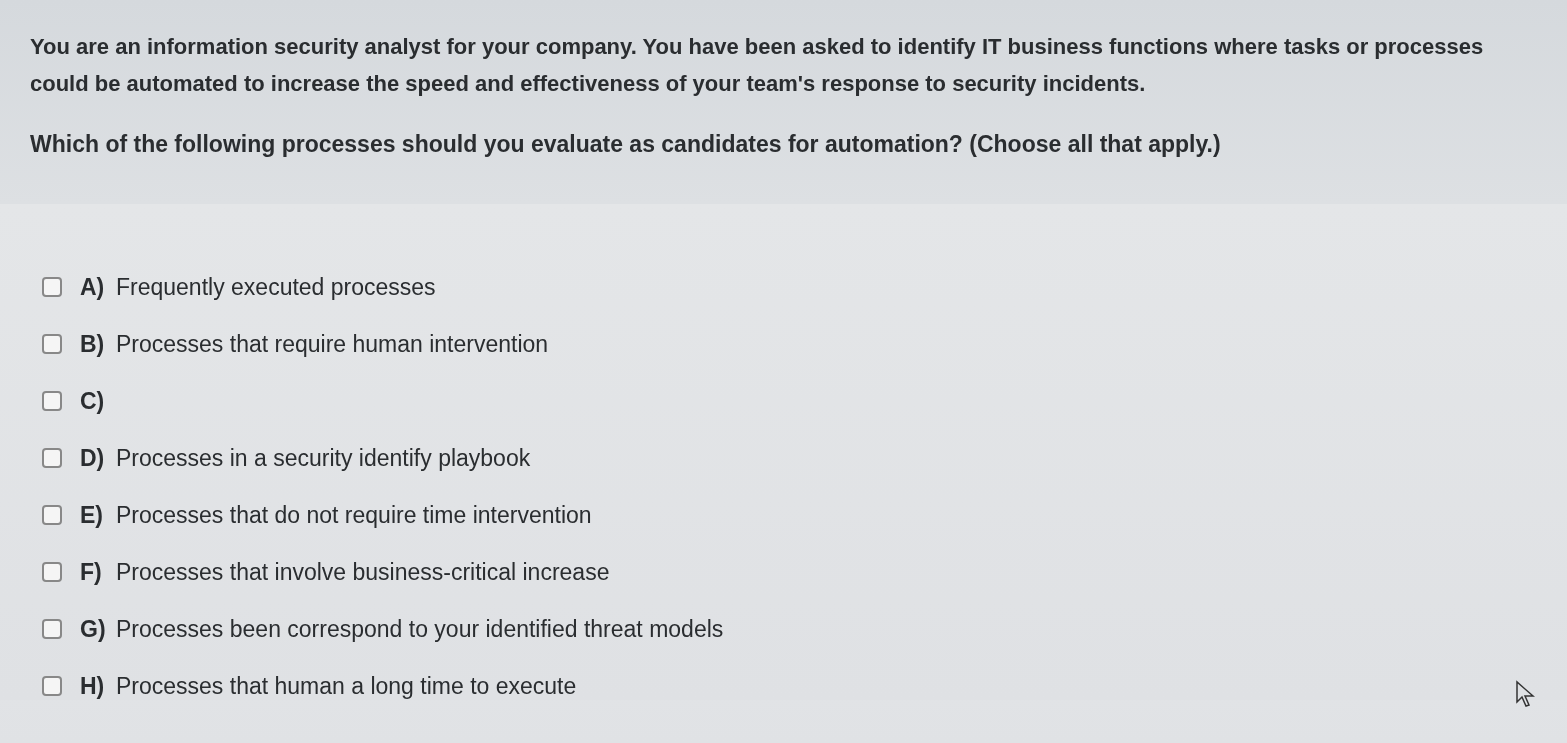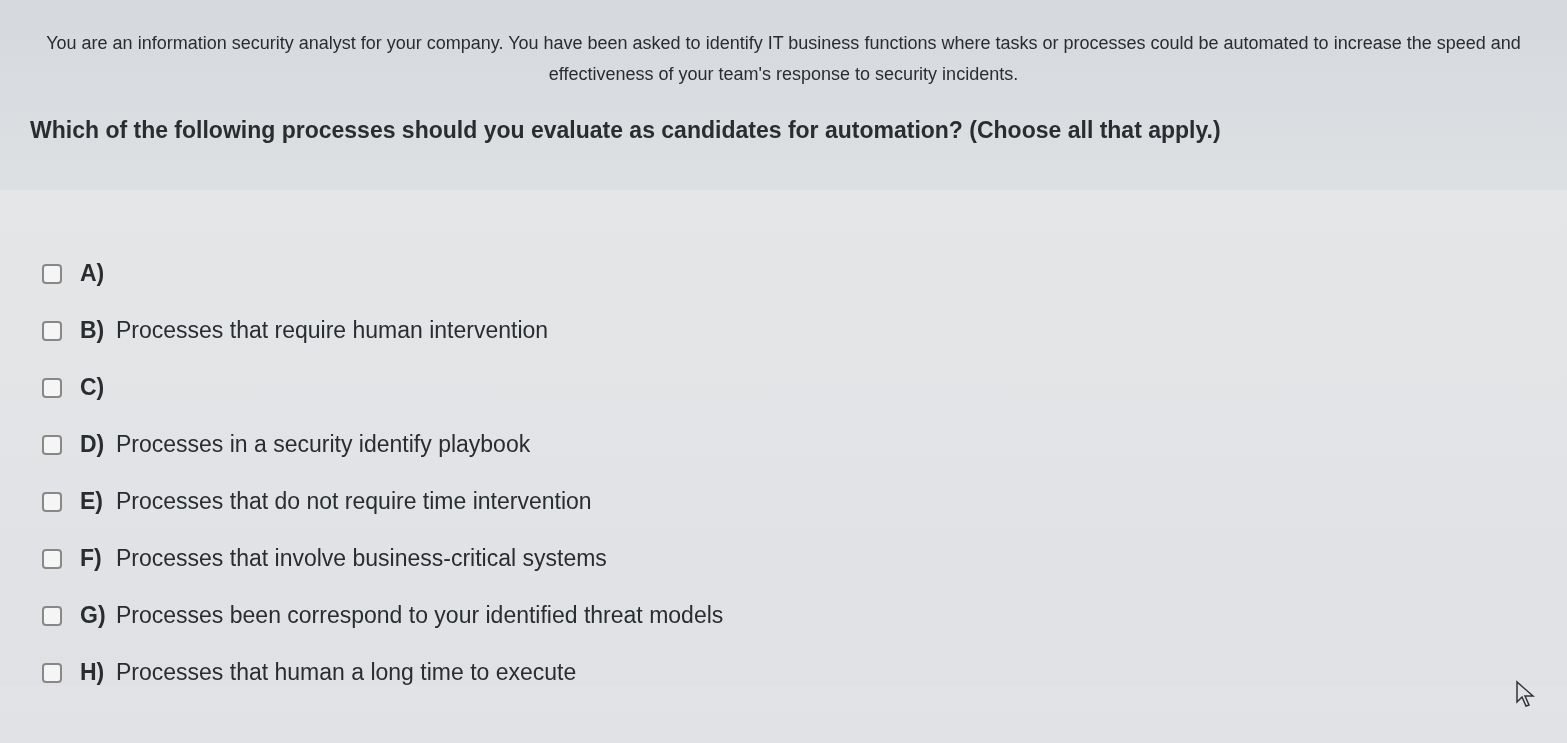--- a/index.html
+++ b/index.html
@@ -13,25 +13,24 @@
       width: 1567px;
       height: 743px;
       overflow: hidden;
       position: relative;
     }
     .question-header {
       padding: 28px 30px 40px 30px;
       background: linear-gradient(to bottom, #d5d9dd 0%, #dde0e3 100%);
     }
     .question-text {
-      font-size: 18px;
+      font-size: 22px;
       line-height: 1.7;
       color: #2a2d30;
-      font-weight: 400;
-      text-align: center;
+      font-weight: 700;
     }
     .question-prompt {
       font-size: 23px;
       line-height: 1.7;
       color: #2a2d30;
       margin-top: 22px;
       font-weight: 700;
     }
     .answers-section {
       padding: 70px 30px 0 42px;
@@ -81,20 +80,21 @@
 <div class="question-header">
   <p class="question-text">You are an information security analyst for your company. You have been asked to identify IT business functions where tasks or processes could be automated to increase the speed and effectiveness of your team's response to security incidents.</p>
   <p class="question-prompt">Which of the following processes should you evaluate as candidates for automation? (Choose all that apply.)</p>
 </div>
 
 <div class="answers-section">
   <div class="answer-option">
     <div class="checkbox"></div>
     <div class="answer-label">
       <span class="answer-letter">A)</span>
+      <span class="answer-text">Frequently executed processes</span>
     </div>
   </div>
 
   <div class="answer-option">
     <div class="checkbox"></div>
     <div class="answer-label">
       <span class="answer-letter">B)</span>
       <span class="answer-text">Processes that require human intervention</span>
     </div>
   </div>
@@ -119,21 +119,21 @@
     <div class="answer-label">
       <span class="answer-letter">E)</span>
       <span class="answer-text">Processes that do not require time intervention</span>
     </div>
   </div>
 
   <div class="answer-option">
     <div class="checkbox"></div>
     <div class="answer-label">
       <span class="answer-letter">F)</span>
-      <span class="answer-text">Processes that involve business-critical systems</span>
+      <span class="answer-text">Processes that involve business-critical increase</span>
     </div>
   </div>
 
   <div class="answer-option">
     <div class="checkbox"></div>
     <div class="answer-label">
       <span class="answer-letter">G)</span>
       <span class="answer-text">Processes been correspond to your identified threat models</span>
     </div>
   </div>

